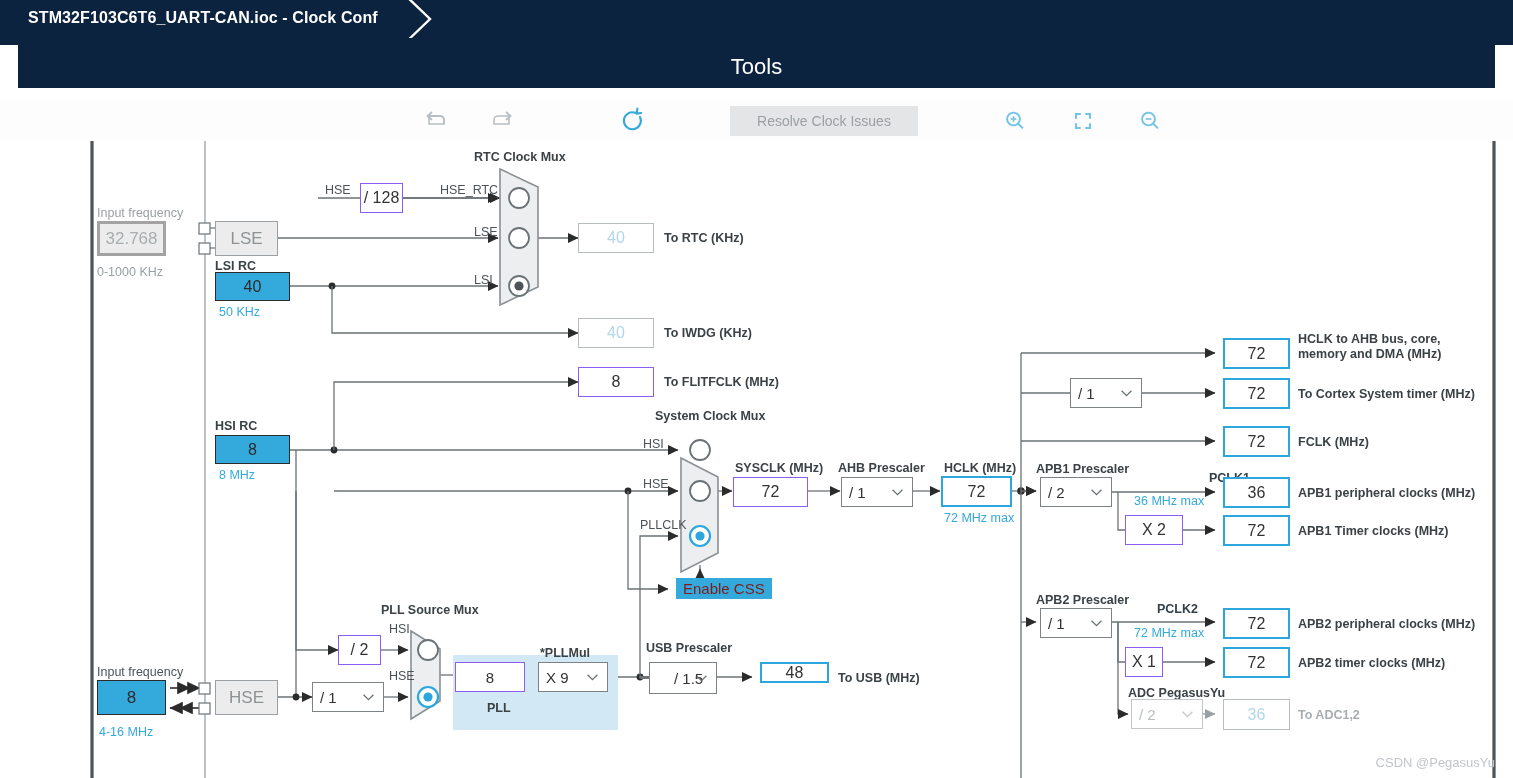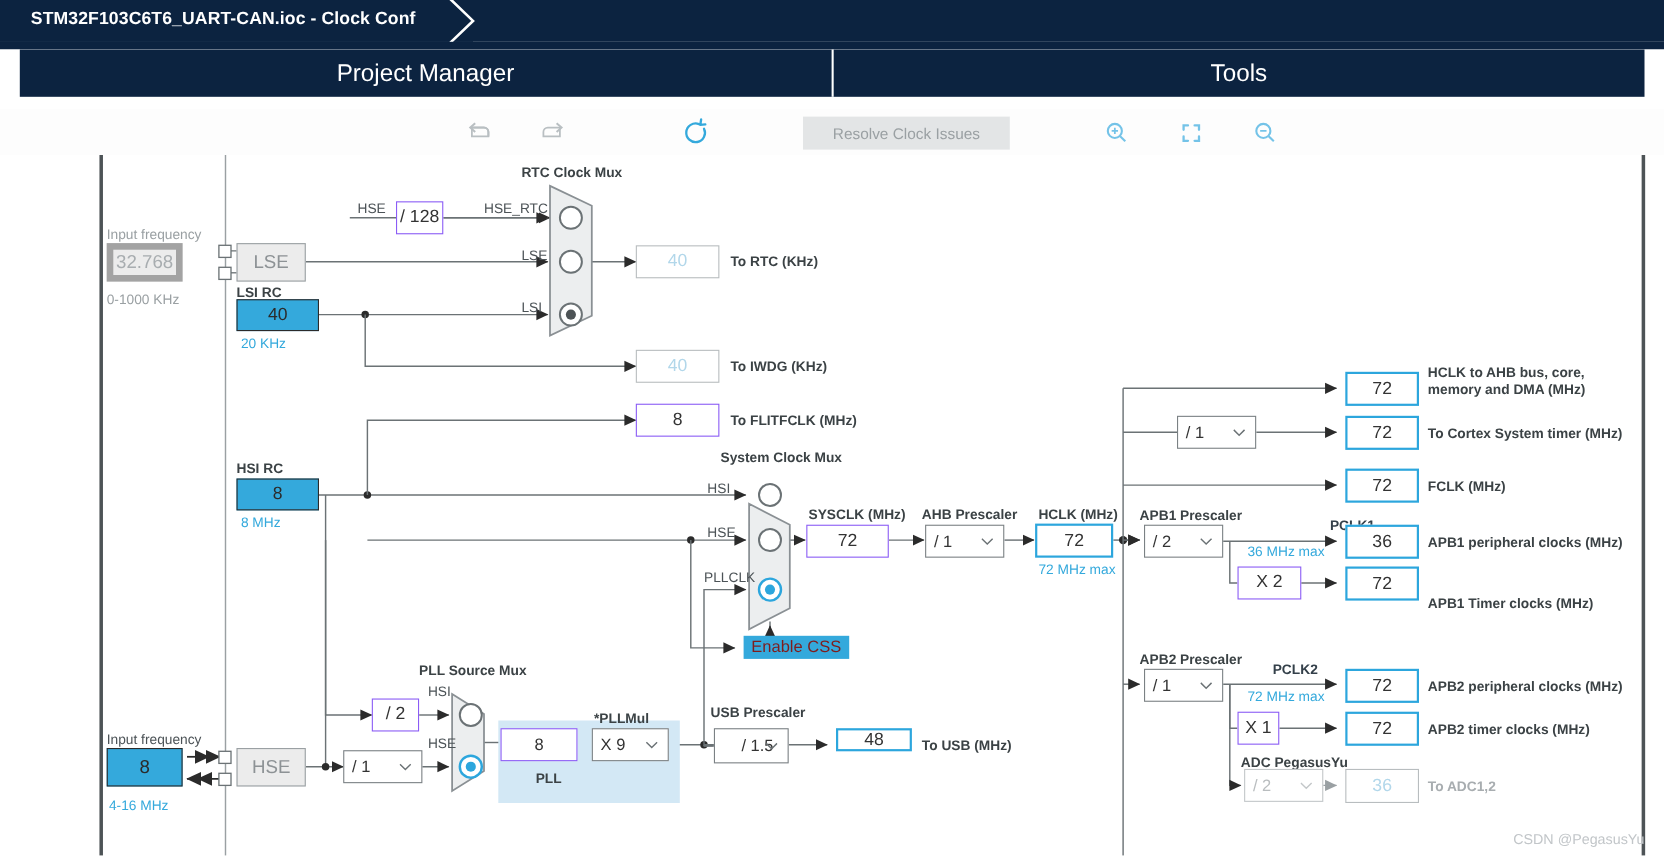--- a/index.html
+++ b/index.html
@@ -34,21 +34,21 @@
   #canvas{position:absolute;left:0;top:141px;width:1513px;height:637px;background:#fff;
           overflow:hidden;}
   #svgroot{position:absolute;left:0;top:0;}
 
   
   .node{position:absolute;box-sizing:border-box;display:flex;align-items:center;
         justify-content:center;font-size:15px;}
   .box-plain{background:#fff;border:1px solid #8b5cf6;color:#333;}
   .box-blue{background:#fff;border:2px solid #2ca6dd;color:#333;}
   .box-fillblue{background:#34a9dc;border:1px solid #2b2b2b;color:#2b2b2b;}
-  .box-disabled{background:#ececec;border:6px solid #a3a3a3;color:#a8adb0;}
+  .box-disabled{background:#ececec;border:3px solid #a3a3a3;color:#a8adb0;}
   .box-out-disabled{background:#fff;border:1px solid #b8bdbf;color:#b2d7ea;}
   .box-grey{background:#ececec;border:1px solid #9aa0a3;color:#8d9295;font-size:17px;}
 
   .sel{position:absolute;box-sizing:border-box;background:#fff;border:1px solid #7b8184;
        display:flex;align-items:center;padding-left:7px;font-size:15px;color:#333;}
   .sel.dis{border-color:#c3c7c9;color:#b9bdbf;background:#fff;}
   .sel .chev{position:absolute;right:9px;top:50%;width:11px;height:7px;}
 
   .lbl{position:absolute;font-size:12.5px;color:#4c5357;white-space:nowrap;}
   .lbl.b{font-weight:bold;color:#3b4245;}
@@ -70,21 +70,20 @@
   <div id="title-tab"></div>
   <div id="title-text">STM32F103C6T6_UART-CAN.ioc - Clock Conf</div>
   <svg id="title-chevron" viewBox="0 0 60 54">
     <path d="M14 2 L40 27 L14 52" stroke="#ffffff" stroke-width="2.4" fill="none"></path>
   </svg>
 </div>
 <div id="title-underline"></div>
 
 <div id="tabs">
   <div class="tabstrip">
-    <div class="tab">Project Manager</div>
     <div class="tab">Tools</div>
   </div>
   <div id="tab-bottom-bar"></div>
 </div>
 
 <div id="toolbar"></div>
 
 <svg class="tbicon" style="left:420px" viewBox="0 0 30 30">
   <path d="M9 10 H20 a4 4 0 0 1 4 4 v4" stroke="#b9bfc2" stroke-width="1.8" fill="none"></path>
   <path d="M9 10 H20 a4 4 0 0 1 4 4 v4 H9 Z" stroke="#b9bfc2" stroke-width="1.6" fill="none"></path>
@@ -279,21 +278,21 @@
       </svg>
 </div>
 
 <div class="lbl grey" style="left:97px;top:65px;">Input frequency</div>
 <div class="node box-disabled" style="left:97px;top:80px;width:69px;height:35px;font-size:17px;">32.768</div>
 <div class="lbl grey" style="left:97px;top:124px;">0-1000 KHz</div>
 <div class="node box-grey" style="left:215px;top:80px;width:63px;height:35px;">LSE</div>
 
 <div class="lbl b" style="left:215px;top:118px;">LSI RC</div>
 <div class="node box-fillblue" style="left:215px;top:131px;width:75px;height:29px;font-size:16px;">40</div>
-<div class="lbl blue" style="left:219px;top:164px;">20 KHz</div>
+<div class="lbl blue" style="left:219px;top:164px;">50 KHz</div>
 
 <div class="lbl" style="left:325px;top:42px;">HSE</div>
 <div class="node box-plain" style="left:360px;top:42px;width:43px;height:30px;font-size:16px;">/ 128</div>
 <div class="lbl" style="left:440px;top:42px;">HSE_RTC</div>
 
 <div class="lbl b" style="left:474px;top:9px;">RTC Clock Mux</div>
 <div class="lbl" style="left:474px;top:84px;">LSE</div>
 <div class="lbl" style="left:474px;top:132px;">LSI</div>
 
 <div class="node box-out-disabled" style="left:578px;top:82px;width:76px;height:30px;font-size:16px;">40</div>
@@ -377,21 +376,21 @@
   <svg class="chev" style="margin-top:-3px;" viewBox="0 0 11 7">
         <path d="M0.6 0.8 L5.5 5.6 L10.4 0.8" stroke="#6b7275" stroke-width="1.3" fill="none"></path>
       </svg>
 </div>
 <div class="lbl dark" style="left:1209px;top:330px;">PCLK1</div>
 <div class="lbl blue" style="left:1134px;top:353px;">36 MHz max</div>
 <div class="node box-blue" style="left:1223px;top:336px;width:67px;height:31px;font-size:16px;">36</div>
 <div class="lbl out" style="left:1298px;top:345px;">APB1 peripheral clocks (MHz)</div>
 <div class="node box-plain" style="left:1125px;top:374px;width:58px;height:30px;font-size:16px;">X 2</div>
 <div class="node box-blue" style="left:1223px;top:374px;width:67px;height:31px;font-size:16px;">72</div>
-<div class="lbl out" style="left:1298px;top:401px;">APB1 Timer clocks (MHz)</div>
+<div class="lbl out" style="left:1298px;top:383px;">APB1 Timer clocks (MHz)</div>
 
 <div class="lbl b" style="left:1036px;top:452px;">APB2 Prescaler</div>
 <div class="sel" style="left:1040px;top:467px;width:72px;height:30px;">
   <span>/ 1</span>
   <svg class="chev" style="margin-top:-3px;" viewBox="0 0 11 7">
         <path d="M0.6 0.8 L5.5 5.6 L10.4 0.8" stroke="#6b7275" stroke-width="1.3" fill="none"></path>
       </svg>
 </div>
 <div class="lbl dark" style="left:1157px;top:461px;">PCLK2</div>
 <div class="lbl blue" style="left:1134px;top:485px;">72 MHz max</div>

